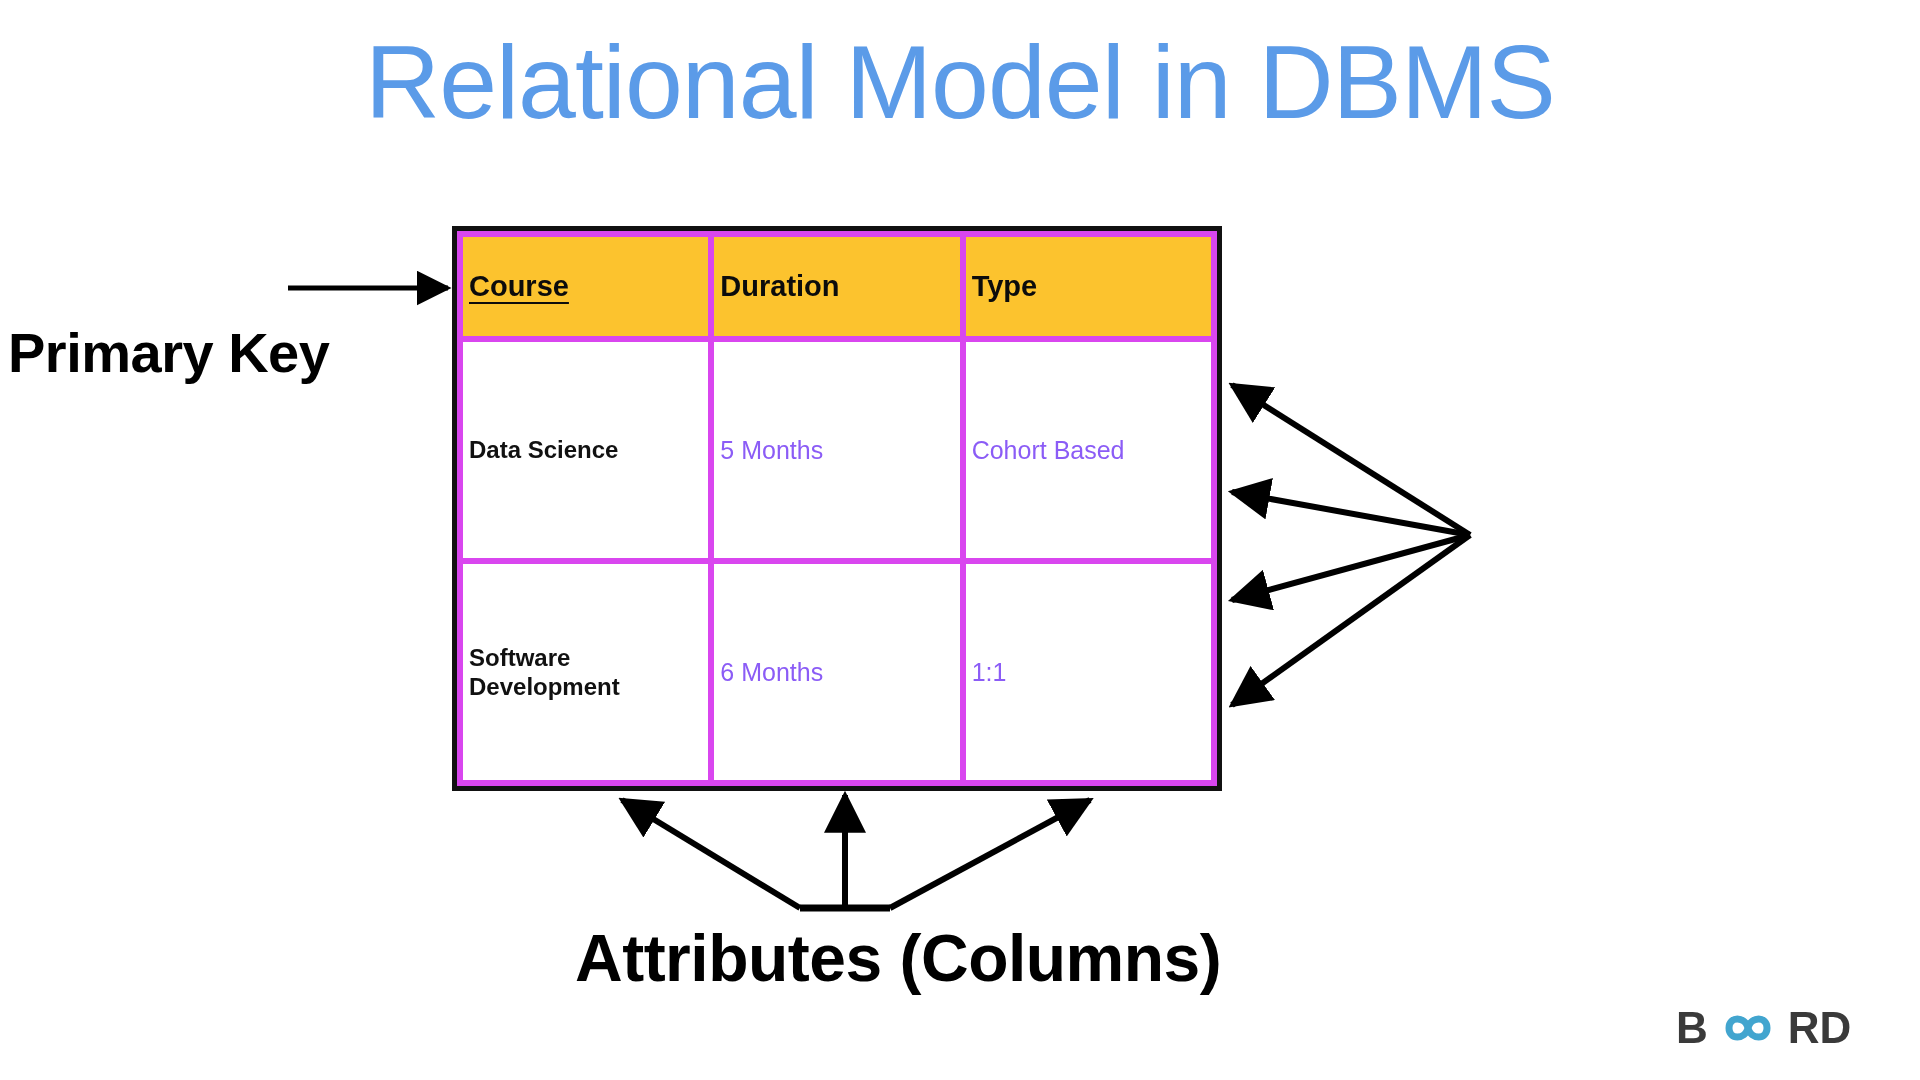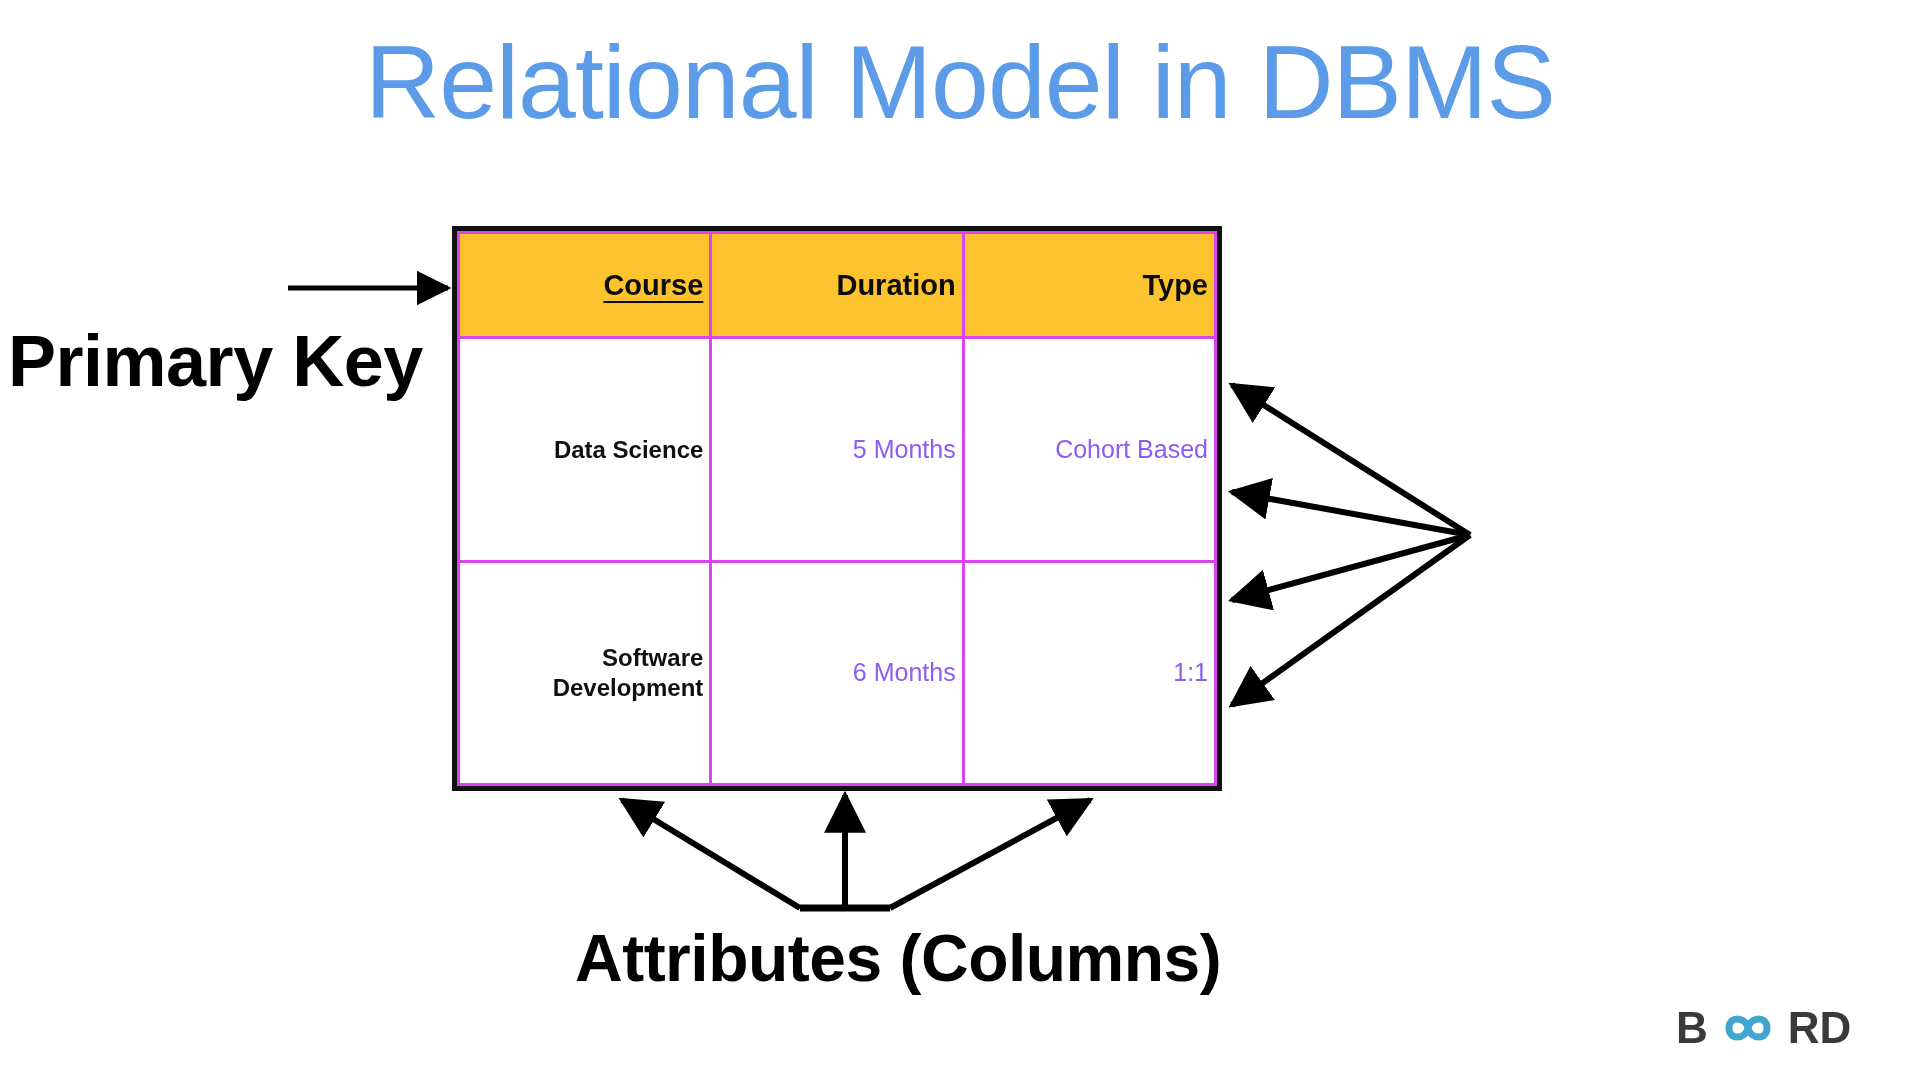--- a/index.html
+++ b/index.html
@@ -31,22 +31,22 @@
     width:770px; height:565px;
     border:5px solid #111;
     background:#fff;
   }
   table.reltbl {
     width:100%; height:100%;
     border-collapse:collapse;
     table-layout:fixed;
   }
   table.reltbl th, table.reltbl td {
-    border:3px solid #d946ef;
-    text-align:right;
+    border:6px solid #d946ef;
+    text-align:left;
     vertical-align:middle;
     padding:4px 6px;
   }
   table.reltbl thead th {
     background:#fcc32e;
     height:105px;
     font-size:29px;
     font-weight:bold;
     color:#0c0c0c;
   }
@@ -64,21 +64,21 @@
     color:#8b5cf6;
   }
 
   
   .lbl {
     position:absolute;
     font-weight:bold;
     color:#000;
     white-space:nowrap;
   }
-  .lbl-primary-key { left:8px;  top:320px;  font-size:72px; letter-spacing:-0.5px; }
+  .lbl-primary-key { left:8px;  top:320px;  font-size:56px; letter-spacing:-0.5px; }
   .lbl-tuples      { left:1487px; top:500px; font-size:56px; letter-spacing:-0.5px; }
   .lbl-attributes  { left:575px;  top:920px; font-size:66px; letter-spacing:-0.5px; }
 
   
   .arrows {
     position:absolute; left:0; top:0;
     width:1920px; height:1080px;
     pointer-events:none;
   }
 

